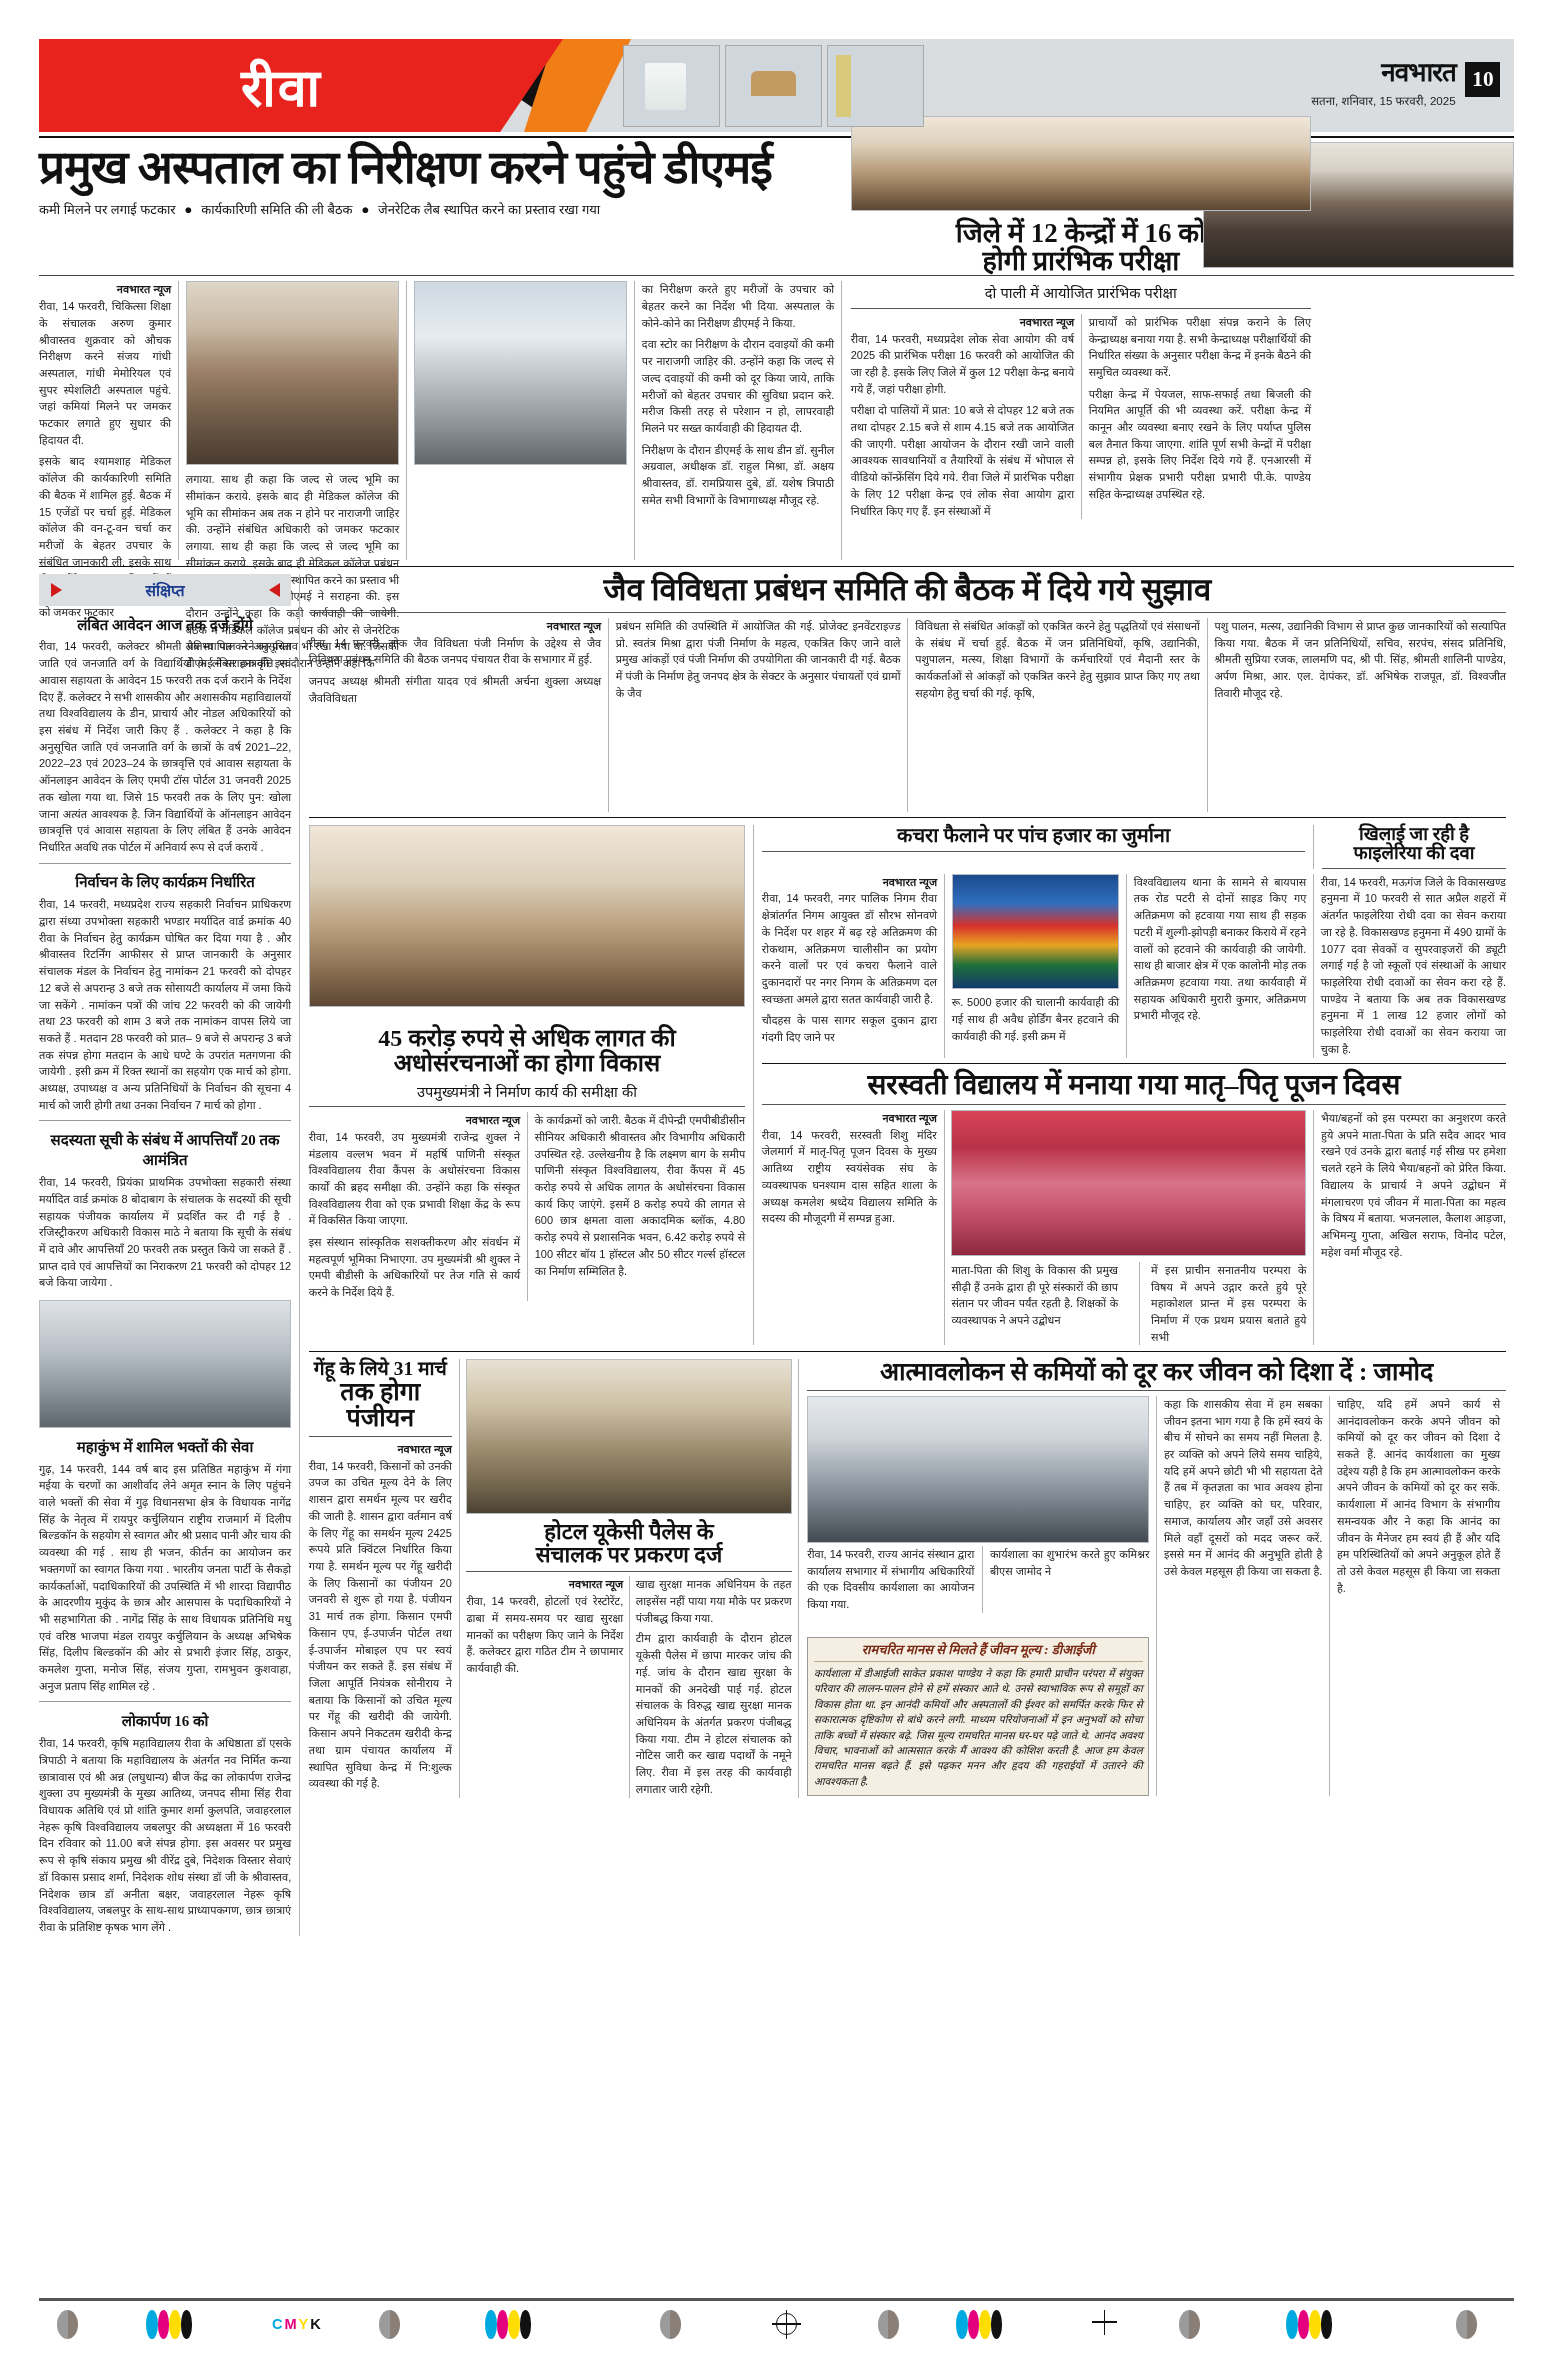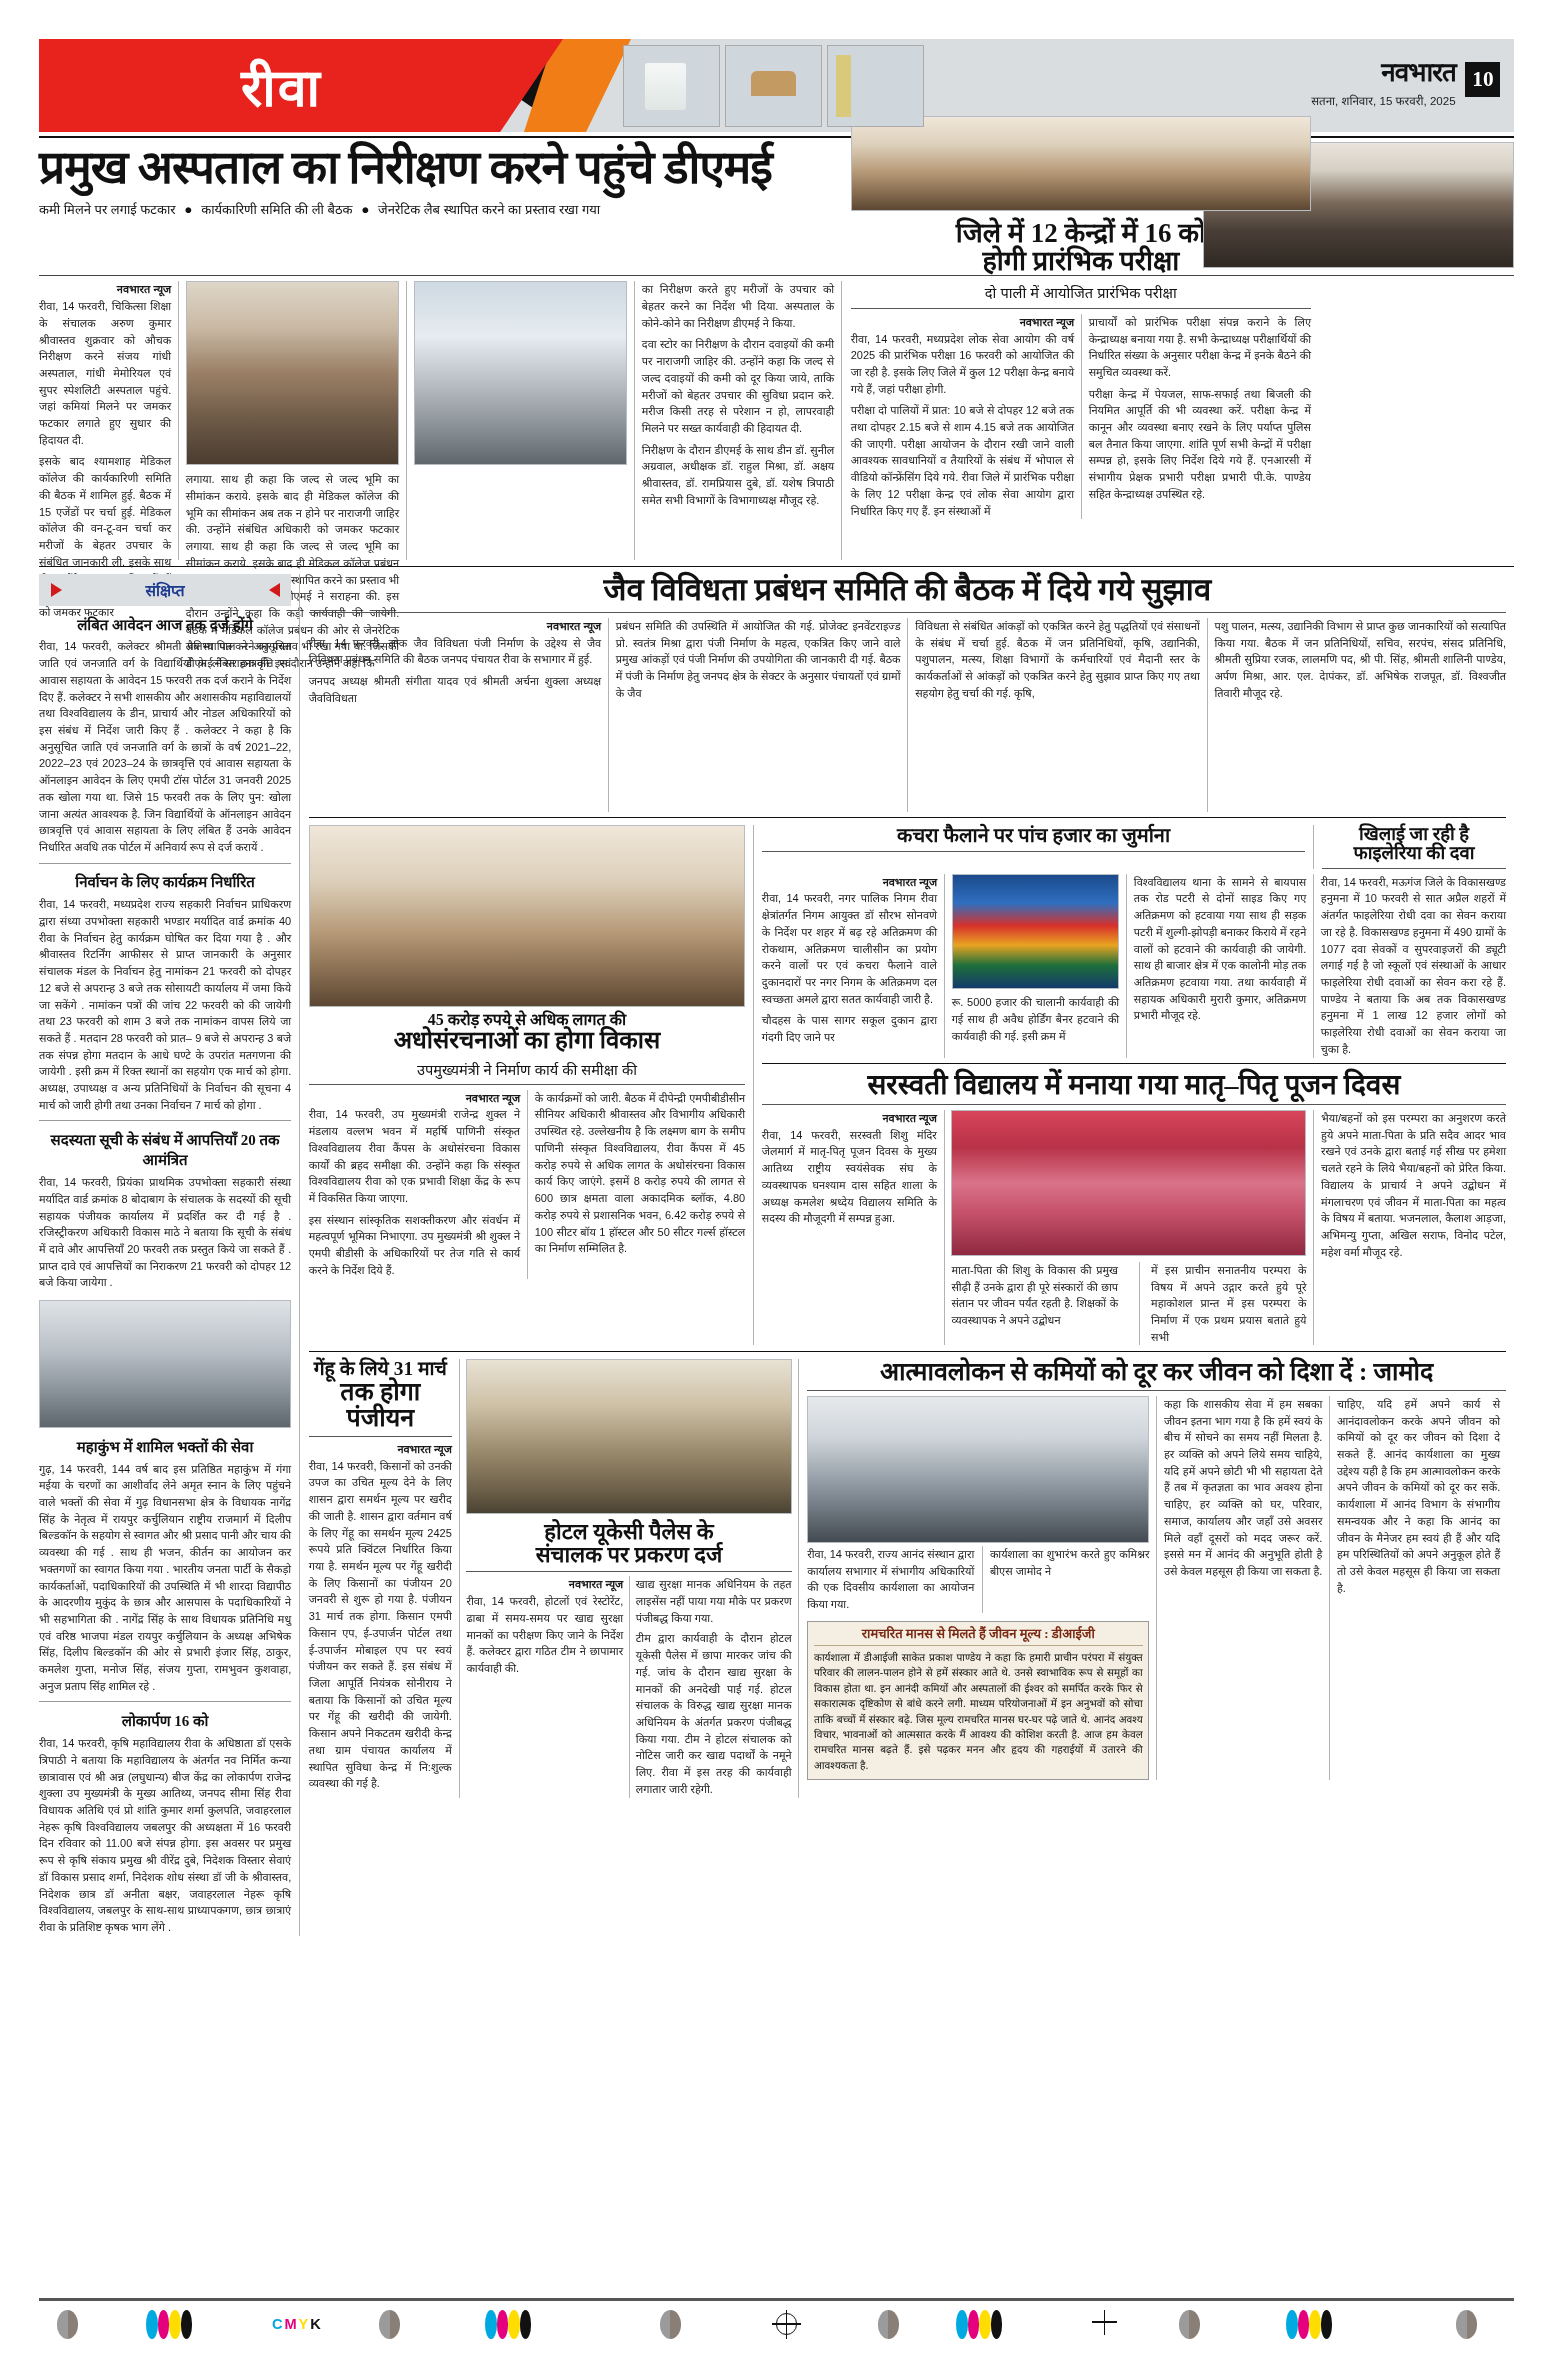--- a/index.html
+++ b/index.html
@@ -249,21 +249,21 @@
           <div class="body-txt">पशु पालन, मत्स्य, उद्यानिकी विभाग से प्राप्त कुछ जानकारियों को सत्यापित किया गया. बैठक में जन प्रतिनिधियों, सचिव, सरपंच, संसद प्रतिनिधि, श्रीमती सुप्रिया रजक, लालमणि पद, श्री पी. सिंह, श्रीमती शालिनी पाण्डेय, अर्पण मिश्रा, आर. एल. देापंकर, डॉ. अभिषेक राजपूत, डॉ. विश्वजीत तिवारी मौजूद रहे.</div>
         </div>
       </div>
 
       <div style="border-top:1.9px solid #111; margin-top:4.9px;"></div>
 
       <div style="display:flex; margin-top:6.8px;">
 
         <div style="width:446px; padding-right:7.8px;">
           <div class="photo p-hall" style="width:100%;height:182px;"></div>
-          <h2 class="hl" style="font-size:16px; text-align:center; margin-top:5px;">45 करोड़ रुपये से अधिक लागत की</h2>
+          <h2 class="hl" style="font-size:24px; text-align:center; margin-top:19px;">45 करोड़ रुपये से अधिक लागत की</h2>
           <h2 class="hl" style="font-size:24px; text-align:center;">अधोसंरचनाओं का होगा विकास</h2>
           <div style="text-align:center; font-size:14.6px; margin-top:5.8px;">उपमुख्यमंत्री ने निर्माण कार्य की समीक्षा की</div>
           <div style="border-top:1px solid #555; margin-top:4.9px;"></div>
           <div style="display:flex; margin-top:4.9px;">
             <div style="width:50%; padding-right:6.8px;">
               <div class="body-txt" style="text-align:right;font-weight:bold;">नवभारत न्यूज</div>
               <div class="body-txt">रीवा, 14 फरवरी, उप मुख्यमंत्री राजेन्द्र शुक्ल ने मंडलाय वल्लभ भवन में महर्षि पाणिनी संस्कृत विश्वविद्यालय रीवा कैंपस के अधोसंरचना विकास कार्यों की ब्रहद समीक्षा की. उन्होंने कहा कि संस्कृत विश्वविद्यालय रीवा को एक प्रभावी शिक्षा केंद्र के रूप में विकसित किया जाएगा.</div>
               <div class="body-txt" style="margin-top:4.9px;">इस संस्थान सांस्कृतिक सशक्तीकरण और संवर्धन में महत्वपूर्ण भूमिका निभाएगा. उप मुख्यमंत्री श्री शुक्ल ने एमपी बीडीसी के अधिकारियों पर तेज गति से कार्य करने के निर्देश दिये हैं.</div>
             </div>
             <div class="vline" style="width:50%; padding-left:6.8px;">
@@ -359,21 +359,21 @@
           <h2 class="hl" style="font-size:25px; text-align:center;">आत्मावलोकन से कमियों को दूर कर जीवन को दिशा दें : जामोद</h2>
           <div style="border-top:1px solid #555; margin-top:4.9px;"></div>
           <div style="display:flex; margin-top:4.9px;">
             <div style="width:349px; padding-right:6.8px;">
               <div class="photo p-office" style="width:100%;height:147px;"></div>
               <div style="display:flex; gap:7.8px; margin-top:3px;">
                 <div class="body-txt" style="width:50%;">रीवा, 14 फरवरी, राज्य आनंद संस्थान द्वारा कार्यालय सभागार में संभागीय अधिकारियों की एक दिवसीय कार्यशाला का आयोजन किया गया.</div>
                 <div class="body-txt vline" style="width:50%; padding-left:6.8px;">कार्यशाला का शुभारंभ करते हुए कमिश्नर बीएस जामोद ने</div>
               </div>
 
-              <div style="background:#f4efe2; border:1px solid #999; padding:5.8px; margin-top:8px;">
+              <div style="background:#f4efe2; border:1px solid #999; padding:5.8px; margin-top:24px;font-style:italic;">
                 <div class="hl" style="font-size:13px; text-align:center; color:#7a2a14;">रामचरित मानस से मिलते हैं जीवन मूल्य : डीआईजी</div>
                 <div style="border-top:1px solid #b9a98a; margin:3.9px 0;"></div>
                 <div class="tiny">कार्यशाला में डीआईजी साकेत प्रकाश पाण्डेय ने कहा कि हमारी प्राचीन परंपरा में संयुक्त परिवार की लालन-पालन होने से हमें संस्कार आते थे. उनसे स्वाभाविक रूप से समूहों का विकास होता था. इन आनंदी कमियों और अस्पतालों की ईश्वर को समर्पित करके फिर से सकारात्मक दृष्टिकोण से बांधे करने लगी. माध्यम परियोजनाओं में इन अनुभवों को सोचा ताकि बच्चों में संस्कार बढ़े. जिस मूल्य रामचरित मानस घर-घर पढ़े जाते थे. आनंद अवश्य विचार, भावनाओं को आत्मसात करके मैं आवश्य की कोशिश करती है. आज हम केवल रामचरित मानस बढ़ते हैं. इसे पढ़कर मनन और हृदय की गहराईयों में उतारने की आवश्यकता है.</div>
               </div>
             </div>
             <div class="vline" style="width:173px; padding:0 6.8px;">
               <div class="body-txt">कहा कि शासकीय सेवा में हम सबका जीवन इतना भाग गया है कि हमें स्वयं के बीच में सोचने का समय नहीं मिलता है. हर व्यक्ति को अपने लिये समय चाहिये, यदि हमें अपने छोटी भी भी सहायता देते हैं तब में कृतज्ञता का भाव अवश्य होना चाहिए, हर व्यक्ति को घर, परिवार, समाज, कार्यालय और जहाँ उसे अवसर मिले वहाँ दूसरों को मदद जरूर करें. इससे मन में आनंद की अनुभूति होती है उसे केवल महसूस ही किया जा सकता है.</div>
             </div>
             <div class="vline" style="width:171px; padding-left:6.8px;">
               <div class="body-txt">चाहिए, यदि हमें अपने कार्य से आनंदावलोकन करके अपने जीवन को कमियों को दूर कर जीवन को दिशा दे सकते हैं. आनंद कार्यशाला का मुख्य उद्देश्य यही है कि हम आत्मावलोकन करके अपने जीवन के कमियों को दूर कर सकें. कार्यशाला में आनंद विभाग के संभागीय समन्वयक और ने कहा कि आनंद का जीवन के मैनेजर हम स्वयं ही हैं और यदि हम परिस्थितियों को अपने अनुकूल होते हैं तो उसे केवल महसूस ही किया जा सकता है.</div>

